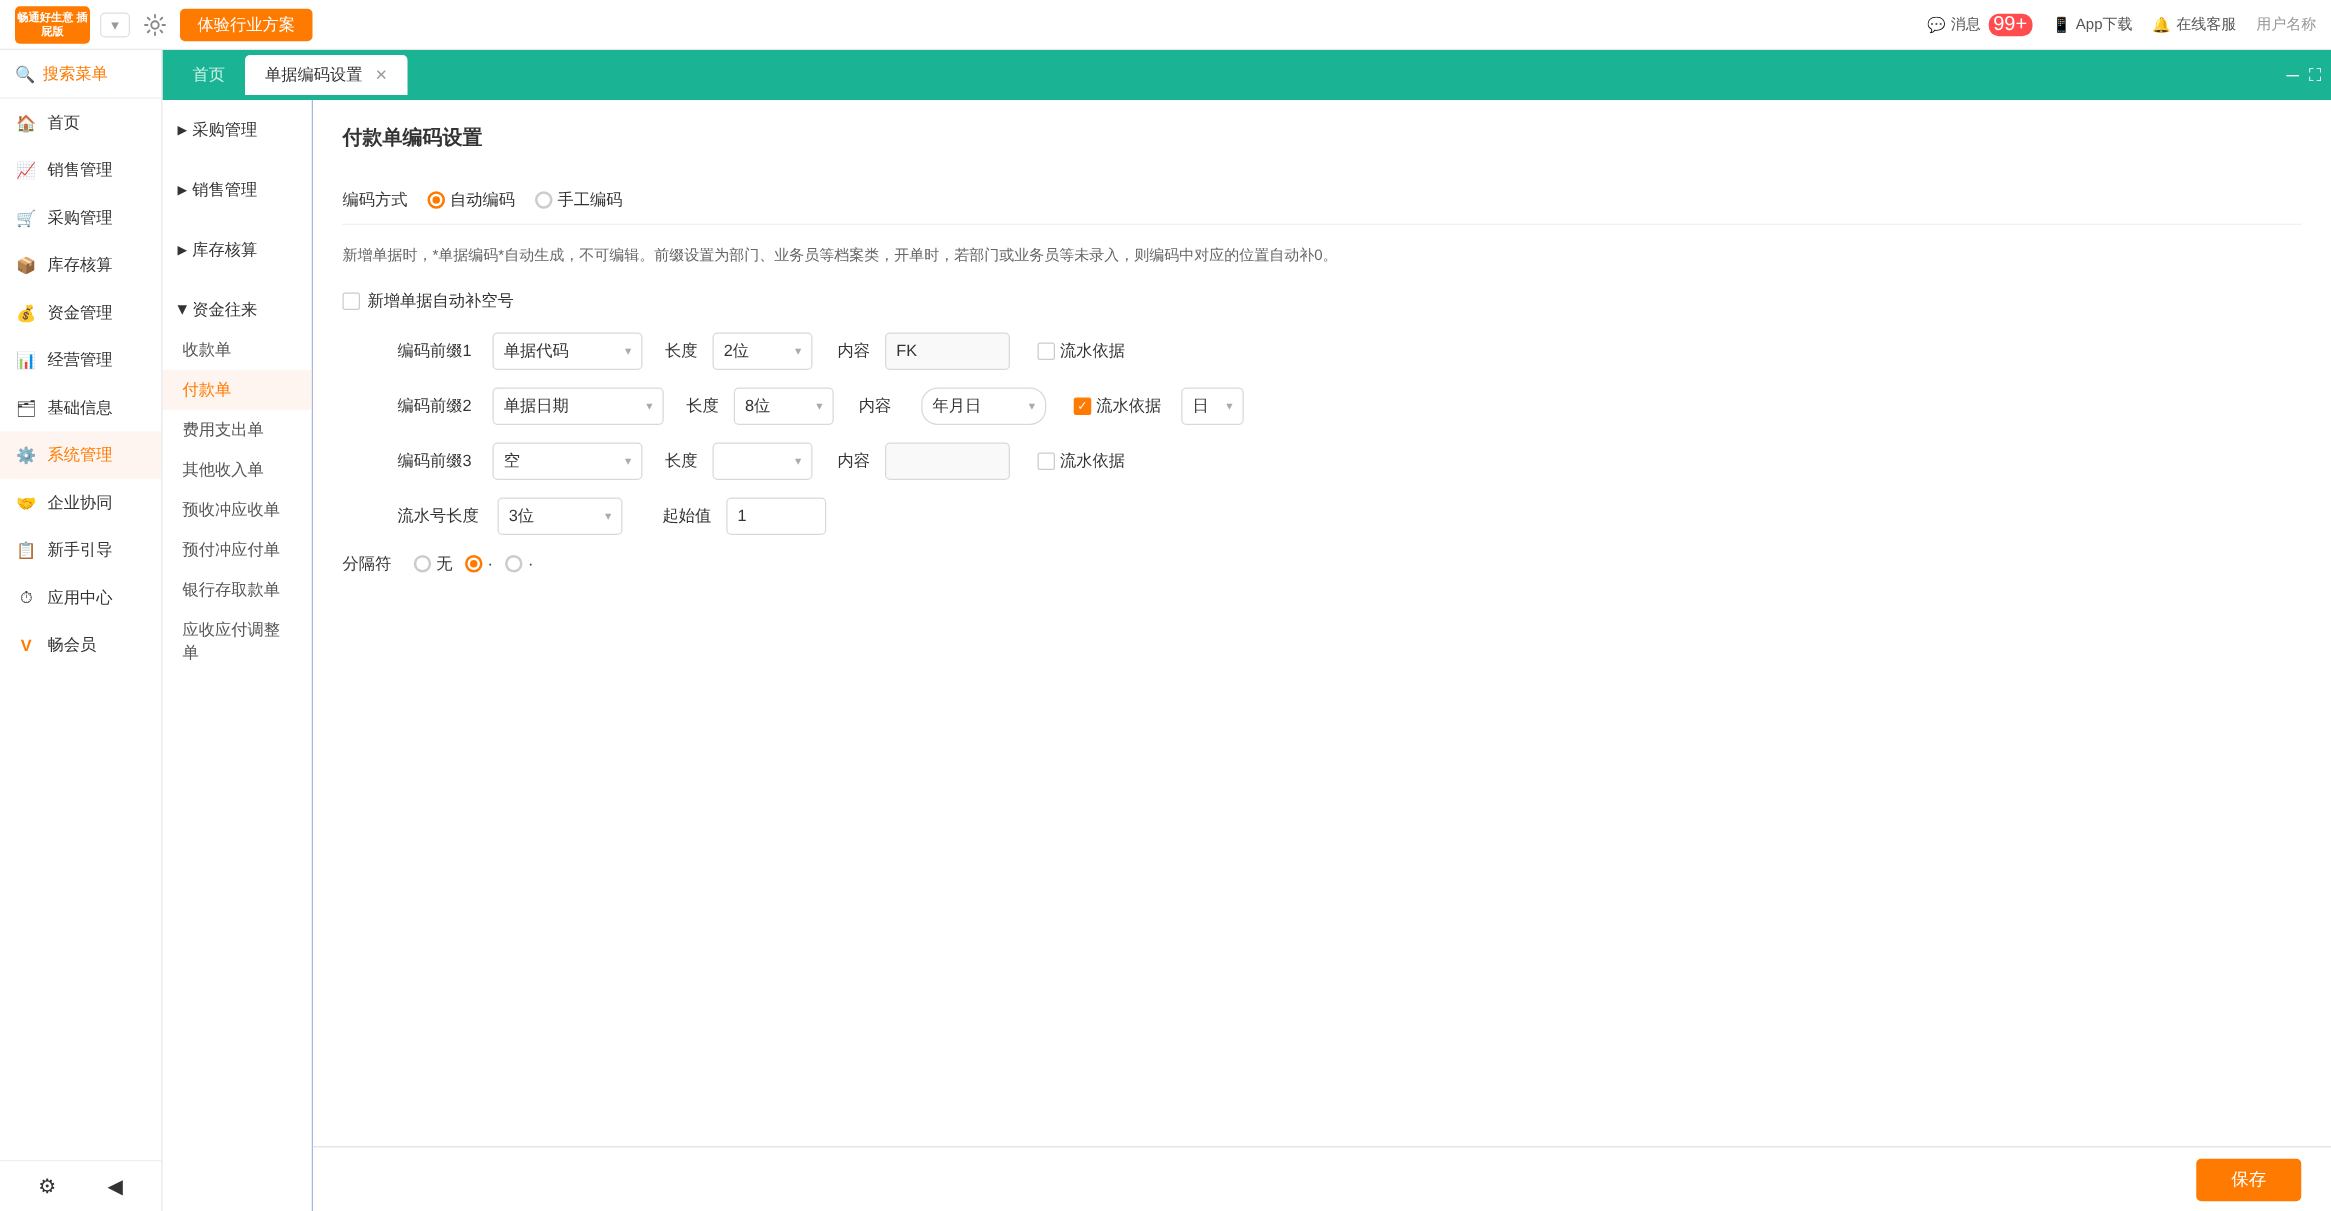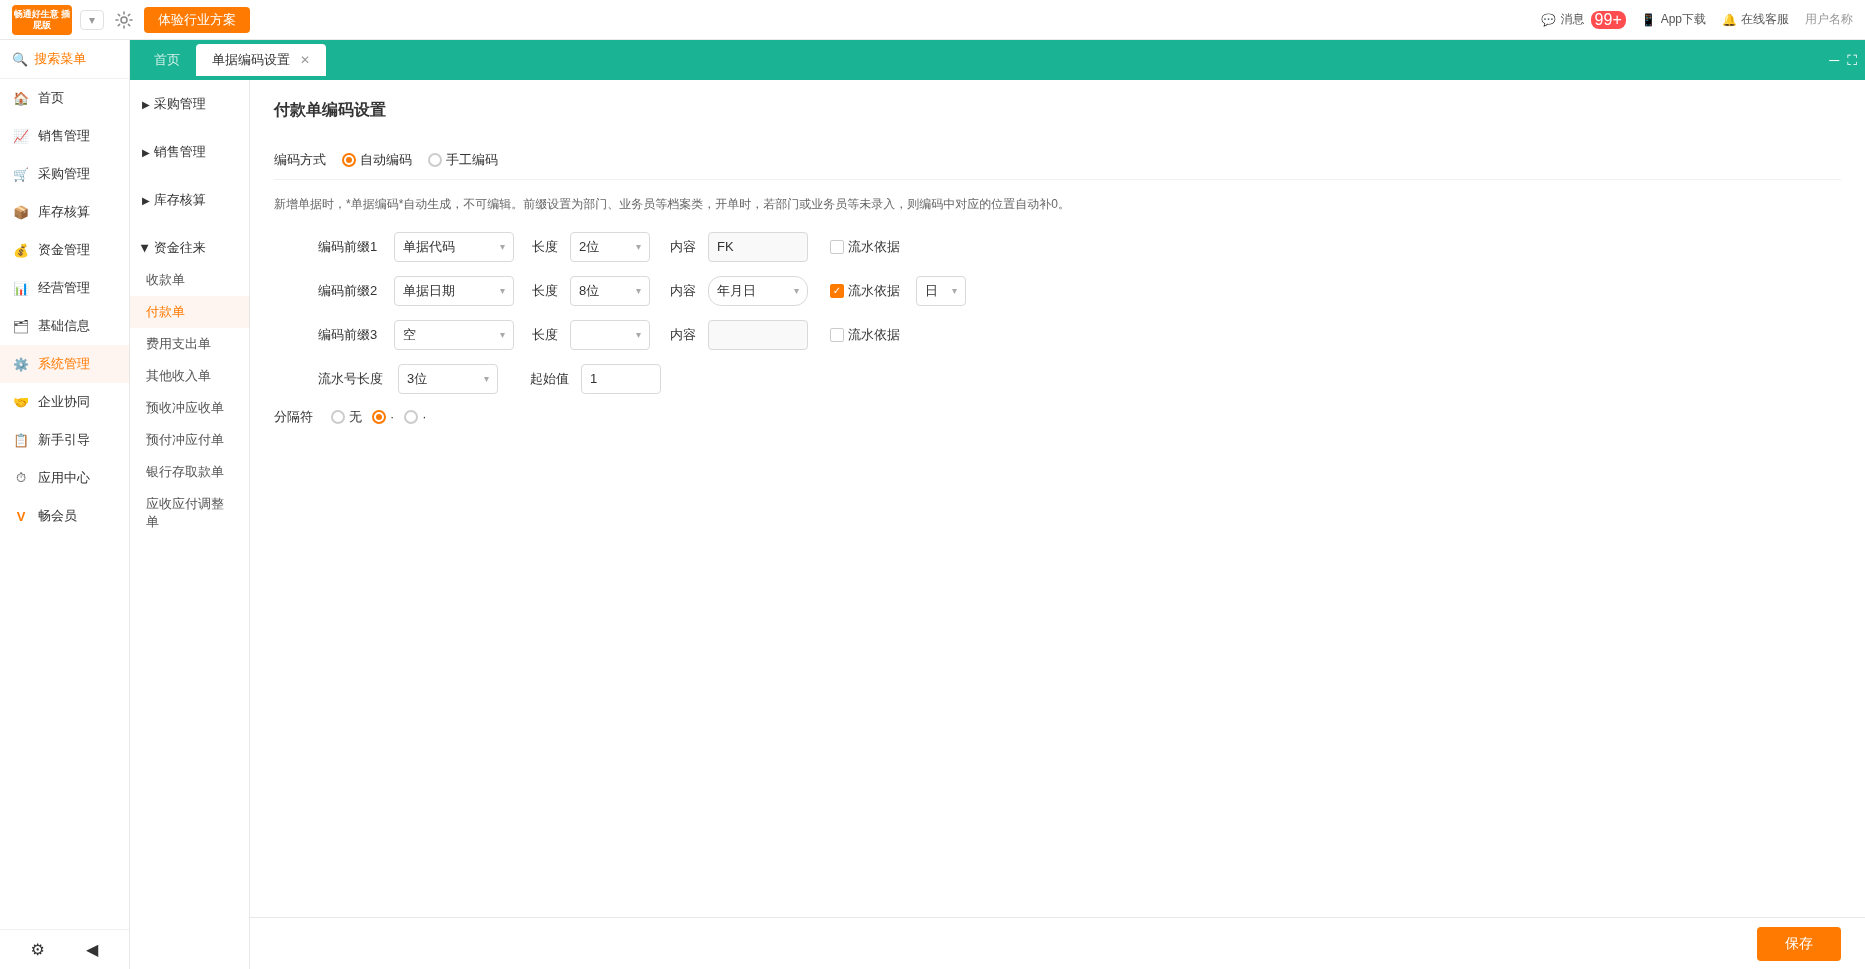--- a/index.html
+++ b/index.html
@@ -281,20 +281,24 @@
               </label>
             </div>
           </div>
 
           
           <div class="desc-text">新增单据时，*单据编码*自动生成，不可编辑。前缀设置为部门、业务员等档案类，开单时，若部门或业务员等未录入，则编码中对应的位置自动补0。</div>
 
           
 
           
+          <div class="checkbox-row">
+            <div class="checkbox-box"></div>
+            <span>新增单据自动补空号</span>
+          </div>
 
           
           <div class="form-row">
             <span class="form-label">编码前缀1</span>
             <div class="form-select" style="width:120px;">
               <span>单据代码</span>
               <span class="form-select-arrow">▾</span>
             </div>
             <span class="form-length-label" style="margin-left:10px;">长度</span>
             <div class="form-select form-select-sm" style="width:80px;margin-left:4px;">
@@ -305,31 +309,31 @@
             <div class="form-input" style="margin-left:4px;width:100px;">FK</div>
             <div class="stream-checkbox" style="margin-left:14px;">
               <div class="checkbox-box"></div>
               <span>流水依据</span>
             </div>
           </div>
 
           
           <div class="form-row">
             <span class="form-label">编码前缀2</span>
-            <div class="form-select" style="width:120px;">
+            <div class="form-select" style="width:137px;">
               <span>单据日期</span>
               <span class="form-select-arrow">▾</span>
             </div>
             <span class="form-length-label" style="margin-left:10px;">长度</span>
             <div class="form-select form-select-sm" style="width:80px;margin-left:4px;">
               <span>8位</span>
               <span class="form-select-arrow">▾</span>
             </div>
             <span class="form-content-label" style="margin-left:12px;">内容</span>
-            <div class="form-select" style="width:100px;margin-left:4px;background:#fff;border-radius:13px;">
+            <div class="form-select" style="width:100px;margin-left:16px;background:#fff;border-radius:13px;">
               <span>年月日</span>
               <span class="form-select-arrow">▾</span>
             </div>
             <div class="stream-checkbox" style="margin-left:14px;">
               <div class="checkbox-box checked-orange" style="background:#ff7a00;border-color:#ff7a00;">
                 <span style="color:#fff;font-size:10px;">✓</span>
               </div>
               <span>流水依据</span>
             </div>
             <div class="stream-date-select" style="margin-left:8px;">

